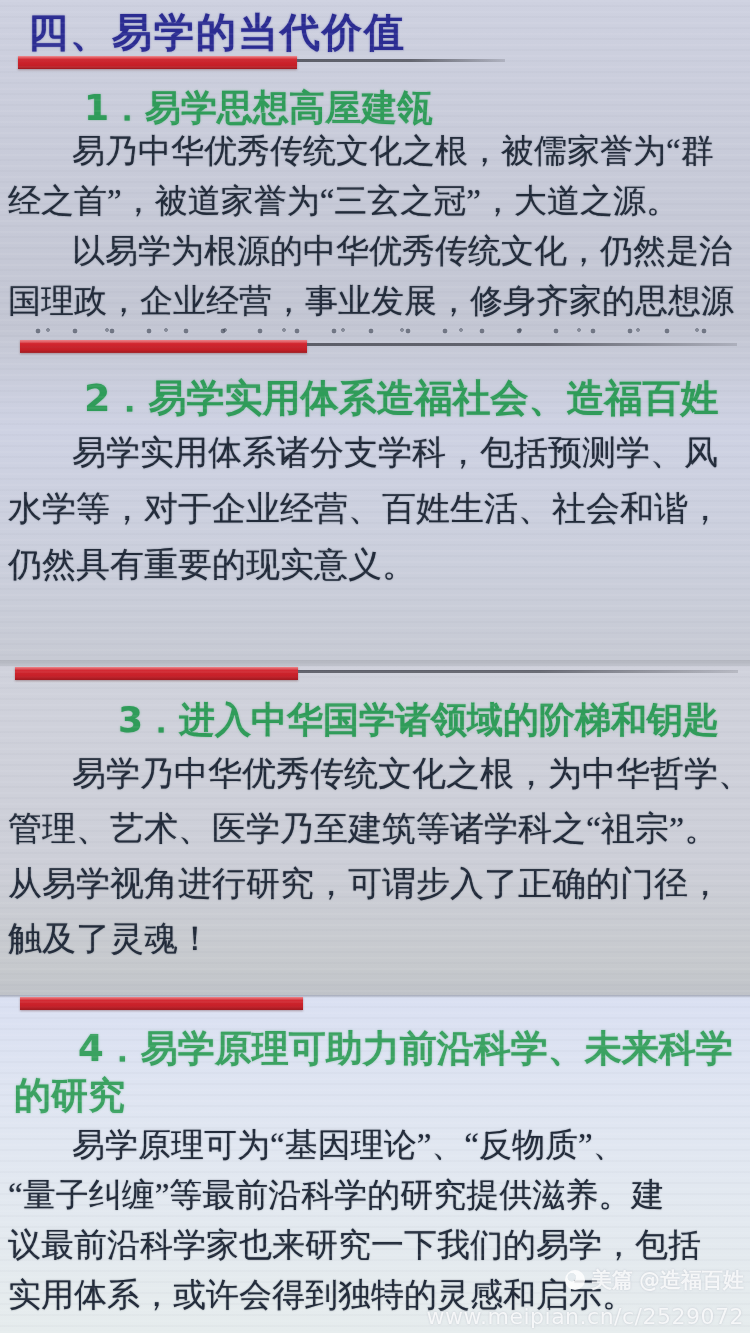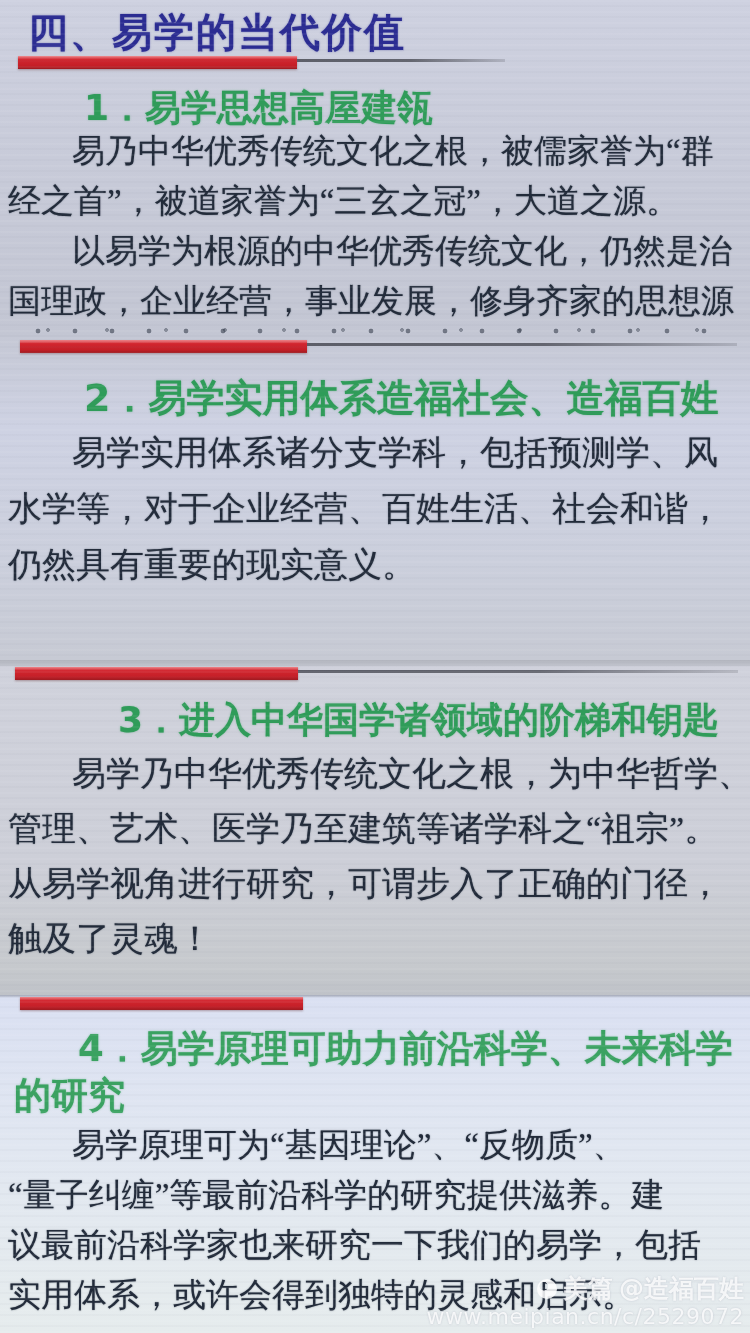--- a/index.html
+++ b/index.html
@@ -71,27 +71,27 @@
     background-size:37px 9px, 59px 9px;
   }
 
   .watermark{
     position:absolute;right:6px;bottom:4px;z-index:60;text-align:right;
     font-family:"DejaVu Sans","Liberation Sans",sans-serif;
     color:rgba(255,255,255,.82);
     text-shadow:0 0 2px rgba(160,165,180,.55);
     line-height:1.1;
   }
-  .wm-row1{font-size:25px;font-weight:700;display:flex;align-items:center;justify-content:flex-end;gap:6px;}
+  .wm-row1{font-size:21px;font-weight:700;display:flex;align-items:center;justify-content:flex-end;gap:6px;}
   .wm-logo{
     display:inline-block;width:20px;height:20px;border-radius:50%;
     background:radial-gradient(circle at 34% 36%, rgba(0,0,0,0) 4px, rgba(255,255,255,.85) 4.6px);
     flex:0 0 auto;
   }
-  .wm-row2{font-size:22px;font-weight:400;margin-top:2px;letter-spacing:.5px;}
+  .wm-row2{font-size:22px;font-weight:400;margin-top:13px;letter-spacing:.5px;}
 </style>
 </head>
 <body>
 
 <div class="page">
 
   <div class="section sec1">
     <div class="slide-title">四、易学的当代价值</div>
     <div class="divider" style="top:56px;">
       <span class="bar" style="left:18px;width:279px;"></span>

